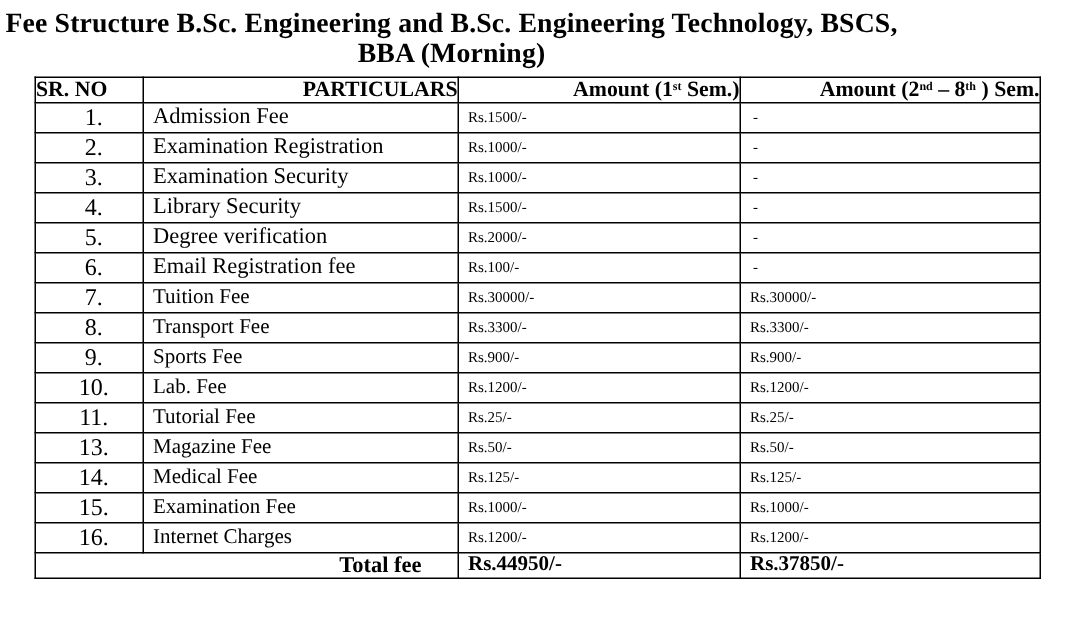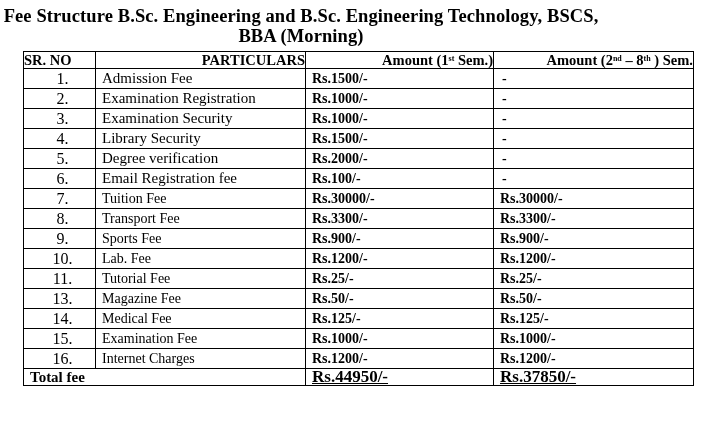--- a/index.html
+++ b/index.html
@@ -69,41 +69,39 @@
     }
     td.part {
       font-family: "Liberation Serif", serif;
       font-size: 15px;
     }
     td.part.small {
       font-size: 14px;
     }
     td.amt {
       font-family: "Liberation Serif", serif;
-      font-size: 14px;
+      font-size: 10px;
       padding-left: 4px;
-      font-weight: bold;
     }
     td.amt.dash {
       padding-left: 8px;
     }
     tr.total td {
       font-family: "Liberation Serif", serif;
       font-weight: bold;
       font-size: 15px;
       height: 16px;
       line-height: 16px;
     }
     tr.total td.total-label {
-      text-align: left;
-      padding-right: 6px;
+      text-align: right;
+      padding-right: 24px;
     }
     tr.total td.amt {
-      font-size: 17px;
-      text-decoration: underline;
+      font-size: 14px;
     }
     col.c1 { width: 72px; }
     col.c2 { width: 210px; }
     col.c3 { width: 188px; }
     col.c4 { width: 200px; }
   </style>
 </head>
 <body>
 
 <div class="title">

